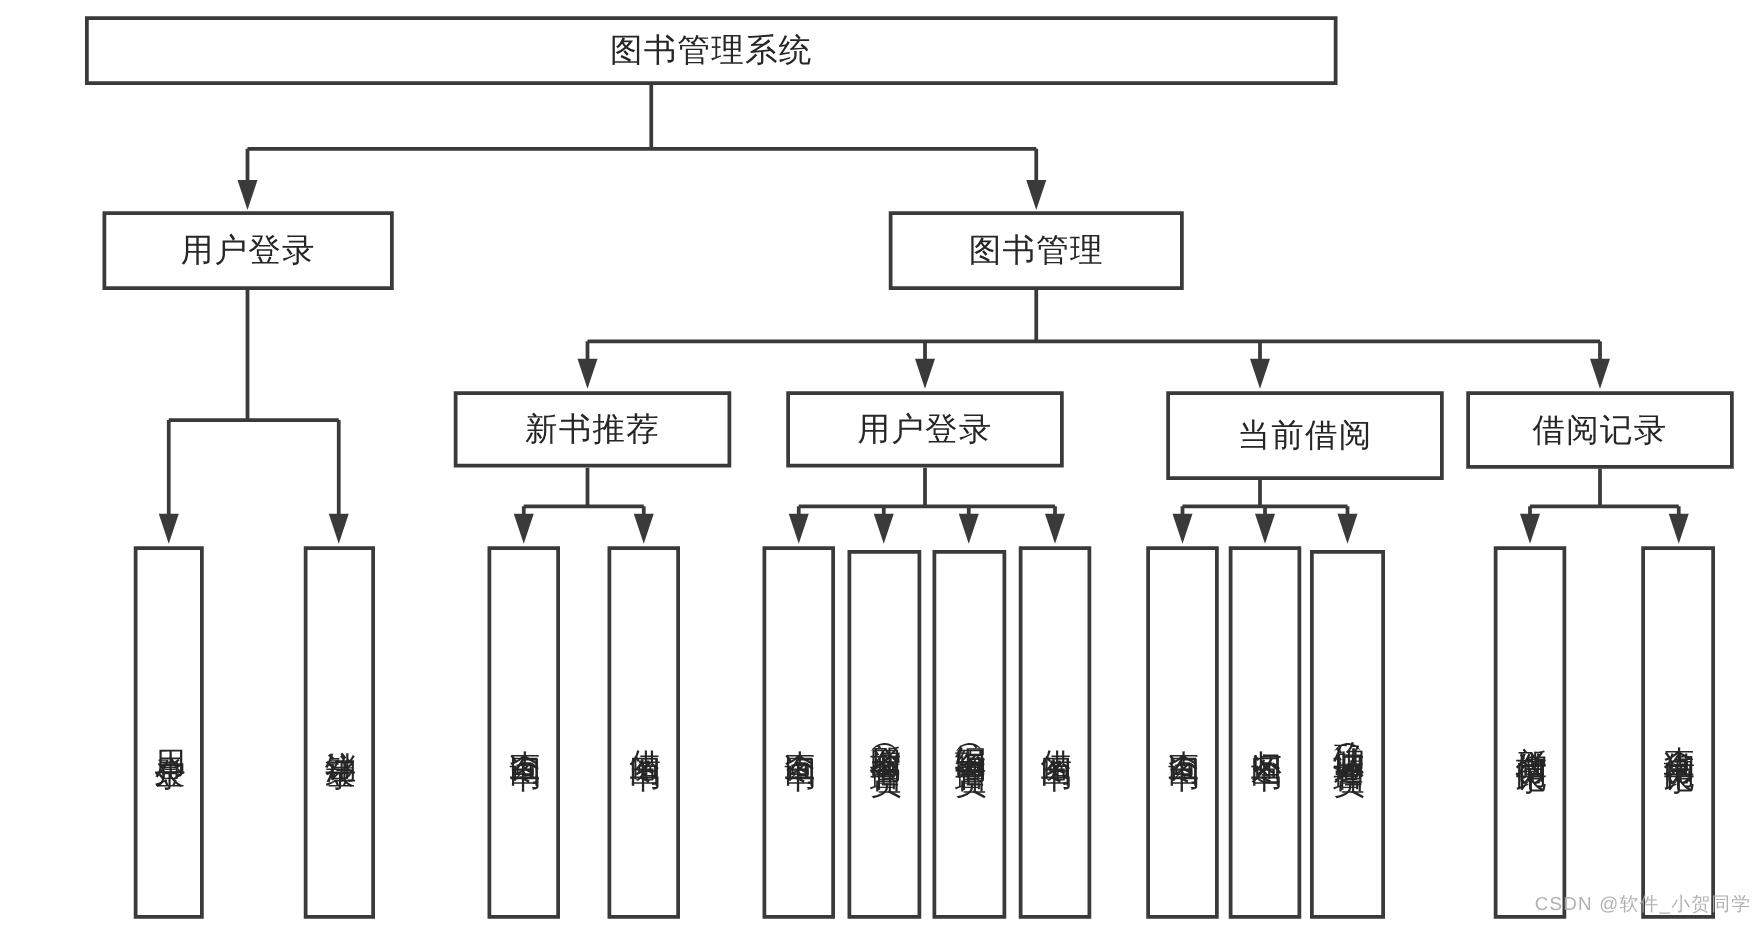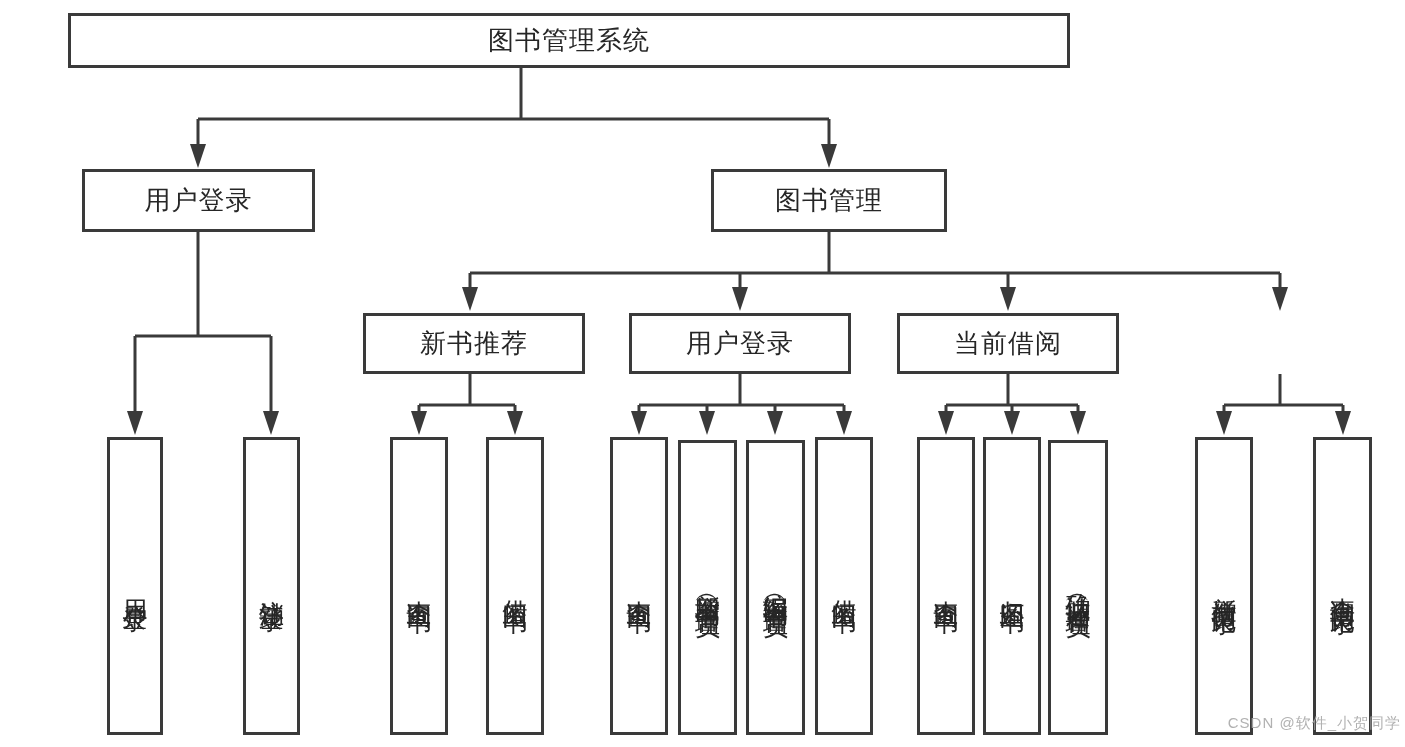--- a/index.html
+++ b/index.html
@@ -95,21 +95,22 @@
     </g>
   </svg>
 
   <div class="hbox" style="left:36px; top:13px; width:1002px; height:55px;margin-left:32px;">图书管理系统</div>
 
   <div class="hbox" style="left:82px; top:169px; width:233px; height:63px;">用户登录</div>
   <div class="hbox" style="left:363px; top:313px; width:222px; height:61px;">新书推荐</div>
 
   <div class="hbox" style="left:711px; top:169px; width:236px; height:63px;">图书管理</div>
   <div class="hbox" style="left:629px; top:313px; width:222px; height:61px;">用户登录</div>
-  <div class="hbox" style="left:897px; top:313px; width:222px; height:61px;">当前借阅</div>
+  <div class="hbox" style="left:933px; top:313px; width:222px; height:71px;">当前借阅</div>
+  <div class="hbox" style="left:1173px; top:313px; width:214px; height:62px;">借阅记录</div>
 
   <div class="vbox" style="left:107px; top:437px; width:56px; height:298px;">用户登录</div>
   <div class="vbox" style="left:243px; top:437px; width:57px; height:298px;">注销登录</div>
 
   <div class="vbox" style="left:390px; top:437px; width:58px; height:298px;">查询图书</div>
   <div class="vbox" style="left:486px; top:437px; width:58px; height:298px;">借阅图书</div>
 
   <div class="vbox" style="left:610px; top:437px; width:58px; height:298px;">查询图书</div>
   <div class="vbox" style="left:678px; top:440px; width:59px; height:295px;">新增图书（管理员）</div>
   <div class="vbox" style="left:746px; top:440px; width:59px; height:295px;">编辑图书（管理员）</div>

